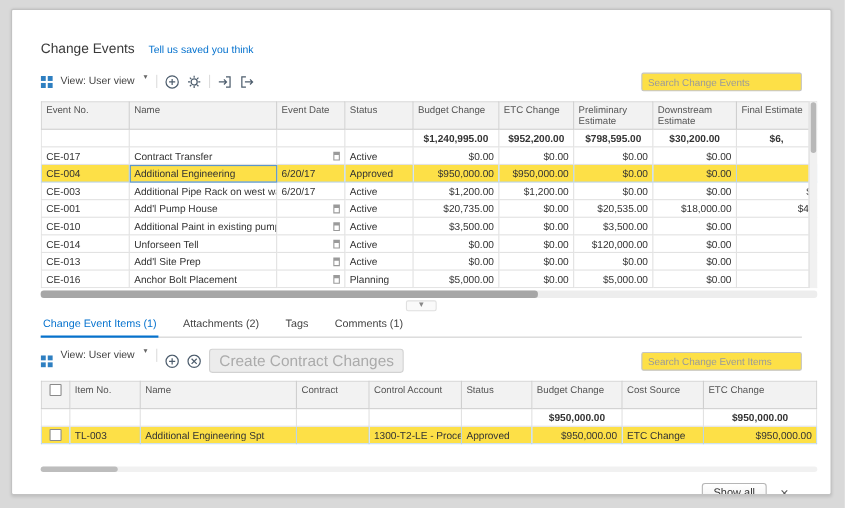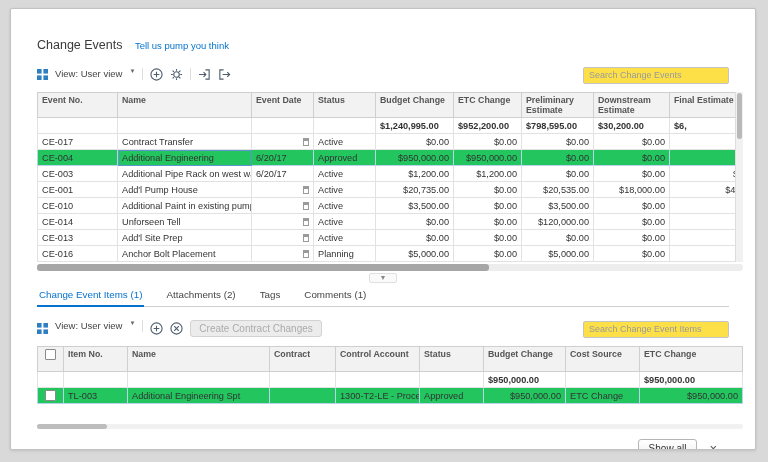--- a/index.html
+++ b/index.html
@@ -14,28 +14,28 @@
   .saved{color:#444;}
 
   .toolbar{display:flex;align-items:center;justify-content:space-between;margin:11px 26px 0 26px;height:20px;}
   .tb-left{display:flex;gap:7px;}
   .view-label{font-size:9.5px;color:#444;}
   .caret{font-size:6px;color:#666;}
   .icon-btn{display:inline-flex;align-items:center;cursor:pointer;}
   .tb-sep{width:1px;height:12px;background:#ddd;}
   .search input{width:146px;height:17px;box-sizing:border-box;border:1px solid #c4c4c4;border-radius:2px;font-size:9px;padding:0 5px;color:#666;font-family:inherit;background:#fde047;}
   .search input::placeholder{color:#9a9a9a;}
-  .create-btn{font-size:10px;color:#ababab;background:#ececec;border:1px solid #d2d2d2;border-radius:3px;padding:2px 8px;font-family:inherit;}
+  .create-btn{font-size:14px;color:#ababab;background:#ececec;border:1px solid #d2d2d2;border-radius:3px;padding:2px 8px;font-family:inherit;}
 
   .tablewrap{margin:8px 12px 0 26px;position:relative;overflow:hidden;}
   table{border-collapse:collapse;table-layout:fixed;width:100%;}
-  th{background:#f2f2f2;border:1px solid #cfcfcf;font-weight:bold;font-size:8.8px;color:#555;text-align:left;padding:2px 4px;vertical-align:top;line-height:1.15;height:20px;overflow:hidden;}
+  th{background:#f2f2f2;border:1px solid #cfcfcf;font-weight:normal;font-size:8.8px;color:#555;text-align:left;padding:2px 4px;vertical-align:top;line-height:1.15;height:20px;overflow:hidden;}
   td{border:1px solid #e2e2e2;font-size:9.2px;color:#333;padding:1px 4px;height:13px;white-space:nowrap;overflow:hidden;}
-  tr.totals td{font-weight:bold;text-align:left;background:#fff;}
-  tr.sel td{background:#22c55e;border-color:#b9d4ea;}
+  tr.totals td{font-weight:bold;text-align:center;background:#fff;}
+  tr.sel td{background:#fde047;border-color:#b9d4ea;}
   td.focus{background:#fff;outline:1px solid #5b96cc;outline-offset:-1px;}
   .c-money{text-align:right;}
   .c-cb{text-align:center;}
   .flexcell{display:flex;justify-content:space-between;align-items:center;gap:44px;}
   .datetext{color:#333;}
   .cal{width:8px;height:8px;box-sizing:border-box;border:1px solid #9a9a9a;border-top:3px solid #9a9a9a;background:#fff;display:inline-block;}
   .ddcaret{font-size:6px;color:#555;}
   .cb{width:9px;height:9px;border:1px solid #8a8a8a;background:#fff;display:inline-block;border-radius:1px;vertical-align:middle;}
 
   .vscroll{position:absolute;right:0;top:0;bottom:0;width:7px;background:#f1f1f1;border-left:1px solid #ddd;}
@@ -57,21 +57,21 @@
   .close-x{font-size:13px;color:#555;cursor:pointer;line-height:1;}
 </style>
 </head>
 <body>
 
 <div class="card">
 
   <div class="hdr">
     <div>
       <span class="title">Change Events</span>
-      <a class="feedback">Tell us pump you think</a>
+      <a class="feedback">Tell us saved you think</a>
     </div>
   </div>
 
   <div class="toolbar">
     <div class="tb-left">
       <span class="icon-btn">
         <svg width="11" height="11" viewBox="0 0 12 12">
             <rect x="0" y="0" width="5" height="5" fill="#2e7fc1"></rect>
             <rect x="7" y="0" width="5" height="5" fill="#2e7fc1"></rect>
             <rect x="0" y="7" width="5" height="5" fill="#2e7fc1"></rect>

